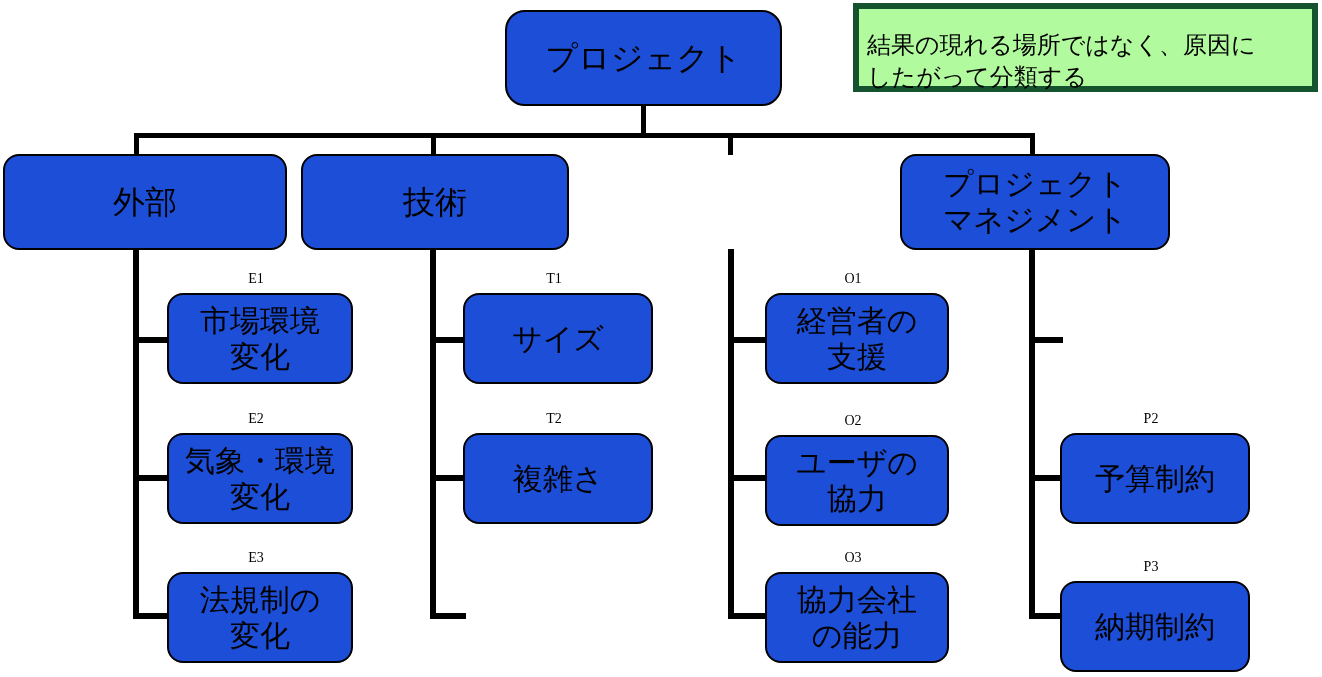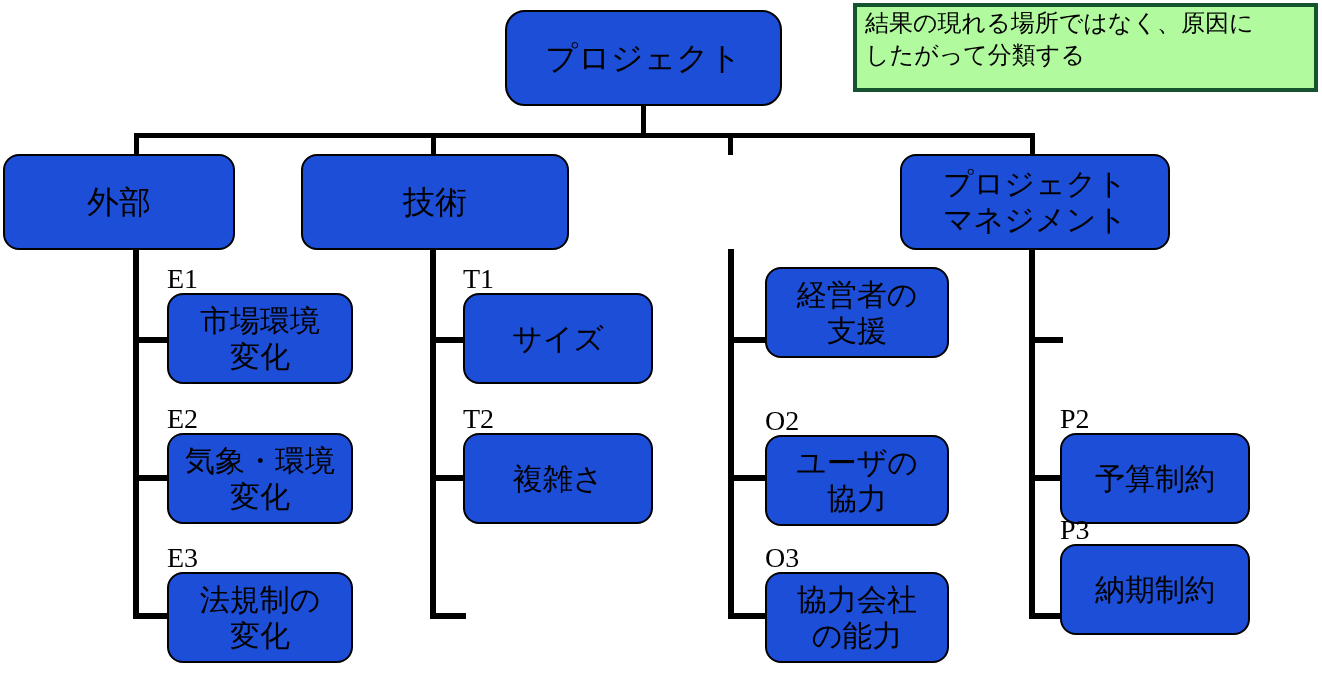--- a/index.html
+++ b/index.html
@@ -9,27 +9,27 @@
     font-family:"Liberation Sans",sans-serif;color:#000;
   }
   .line{position:absolute;background:#000;}
   .node{
     position:absolute;background:#1d4ed8;border:2px solid #000;border-radius:16px;
     display:flex;align-items:center;justify-content:center;text-align:center;
     white-space:pre-line;line-height:1.2;font-size:32px;
   }
   .cell{position:absolute;}
   .cell .code{
-    font-family:"Liberation Serif",serif;font-size:28px;height:26px;line-height:24px;
-    text-align:left;padding-right:8px;
+    font-family:"Liberation Serif",serif;font-size:14px;height:26px;line-height:24px;
+    text-align:center;padding-right:8px;
   }
   .cell .node{position:relative;width:100%;height:91px;font-size:30px;}
   .note{
-    position:absolute;border:4px solid #14532d;background:#b1fa9e;
-    font-size:24px;line-height:1.35;padding:0 8px;white-space:pre-line;
+    position:absolute;border:6px solid #14532d;background:#b1fa9e;
+    font-size:24px;line-height:1.35;padding:20px 8px;white-space:pre-line;
   }
 </style>
 </head>
 <body>
 
 <div class="canvas">
 
   <div class="line" style="left:641px;top:104px;width:5px;height:32px"></div>
   <div class="line" style="left:134px;top:133px;width:901px;height:5px"></div>
   <div class="line" style="left:134px;top:133px;width:5px;height:22px"></div>
@@ -53,21 +53,21 @@
   <div class="line" style="left:728px;top:613px;width:40px;height:6px"></div>
   <div class="line" style="left:1029px;top:337px;width:34px;height:6px"></div>
   <div class="line" style="left:1029px;top:475px;width:34px;height:6px"></div>
   <div class="line" style="left:1029px;top:613px;width:34px;height:6px"></div>
 
   <div class="node" style="left:505px;top:10px;width:277px;height:96px;border-radius:20px">プロジェクト</div>
 
   <div class="note" style="left:853px;top:3px;width:465px;height:89px">結果の現れる場所ではなく、原因に
 したがって分類する</div>
 
-  <div class="node" style="left:3px;top:154px;width:232px;height:96px">外部</div>
+  <div class="node" style="left:3px;top:154px;width:284px;height:96px">外部</div>
   <div class="node" style="left:301px;top:154px;width:268px;height:96px">技術</div>
   <div class="node" style="left:900px;top:154px;width:270px;height:96px;font-size:30px">プロジェクト
 マネジメント</div>
 
   <div class="cell" style="left:167px;top:267px;width:186px">
     <div class="code">E1</div>
     <div class="node">市場環境
 変化</div>
   </div>
   <div class="cell" style="left:167px;top:407px;width:186px">
@@ -84,36 +84,37 @@
   <div class="cell" style="left:463px;top:267px;width:190px">
     <div class="code">T1</div>
     <div class="node">サイズ</div>
   </div>
   <div class="cell" style="left:463px;top:407px;width:190px">
     <div class="code">T2</div>
     <div class="node">複雑さ</div>
   </div>
 
   <div class="cell" style="left:765px;top:267px;width:184px">
+    <div class="code">O1</div>
     <div class="node">経営者の
 支援</div>
   </div>
   <div class="cell" style="left:765px;top:409px;width:184px">
     <div class="code">O2</div>
     <div class="node">ユーザの
 協力</div>
   </div>
   <div class="cell" style="left:765px;top:546px;width:184px">
     <div class="code">O3</div>
     <div class="node">協力会社
 の能力</div>
   </div>
 
   <div class="cell" style="left:1060px;top:407px;width:190px">
     <div class="code">P2</div>
     <div class="node">予算制約</div>
   </div>
-  <div class="cell" style="left:1060px;top:518px;width:190px">
+  <div class="cell" style="left:1060px;top:555px;width:190px">
     <div class="code">P3</div>
     <div class="node">納期制約</div>
   </div>
 
 </div>
 
 </body></html>

